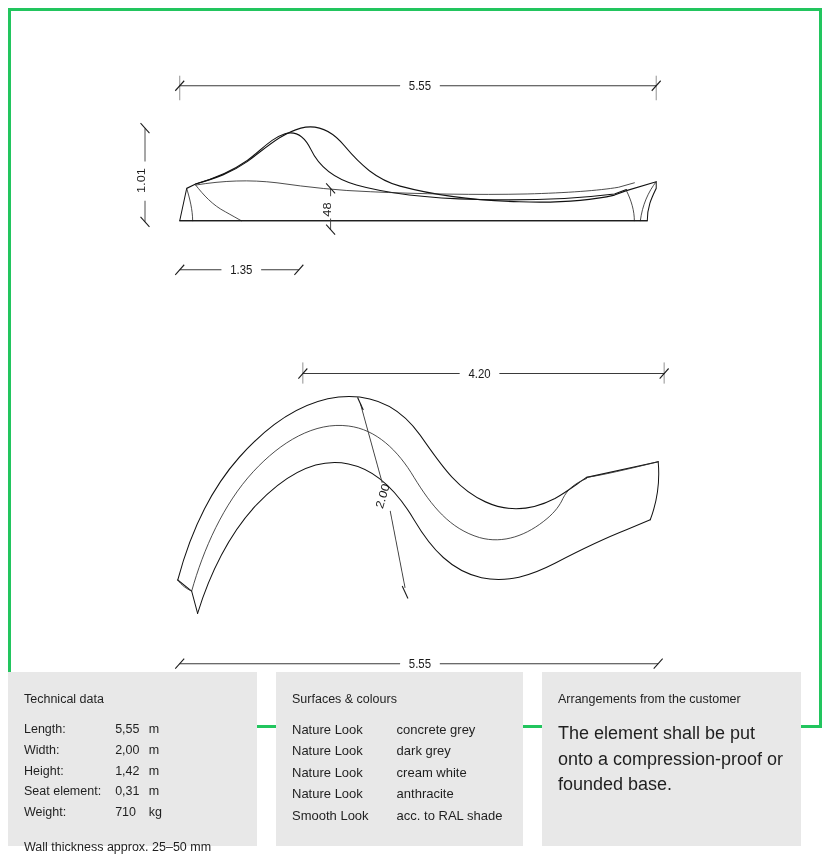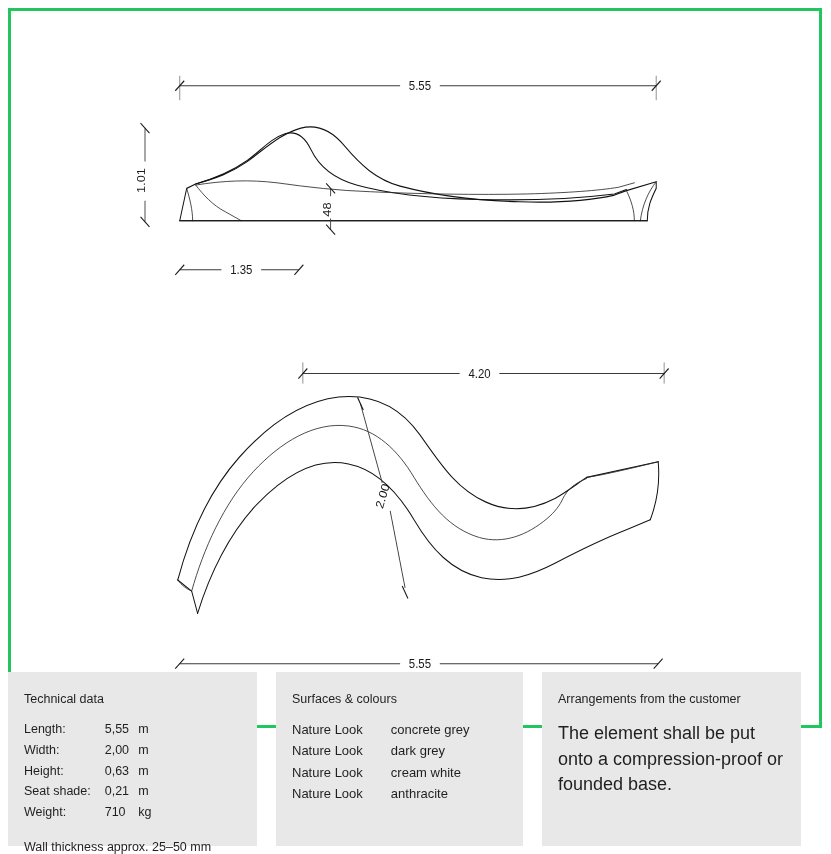--- a/index.html
+++ b/index.html
@@ -322,25 +322,25 @@
         <tr>
           <td class="spec-label">Length:</td>
           <td class="spec-value"><span class="num">5,55</span> <span>m</span></td>
         </tr>
         <tr>
           <td class="spec-label">Width:</td>
           <td class="spec-value"><span class="num">2,00</span> <span>m</span></td>
         </tr>
         <tr>
           <td class="spec-label">Height:</td>
-          <td class="spec-value"><span class="num">0,63</span> <span>m</span></td>
-        </tr>
-        <tr>
-          <td class="spec-label">Seat shade:</td>
-          <td class="spec-value"><span class="num">0,21</span> <span>m</span></td>
+          <td class="spec-value"><span class="num">1,42</span> <span>m</span></td>
+        </tr>
+        <tr>
+          <td class="spec-label">Seat element:</td>
+          <td class="spec-value"><span class="num">0,31</span> <span>m</span></td>
         </tr>
         <tr>
           <td class="spec-label">Weight:</td>
           <td class="spec-value"><span class="num">710</span> <span>kg</span></td>
         </tr>
       </tbody>
     </table>
     <div class="spec-note">Wall thickness approx. 25–50 mm</div>
   </div>
 
@@ -357,20 +357,24 @@
           <td class="surface-colour">dark grey</td>
         </tr>
         <tr>
           <td class="surface-name">Nature Look</td>
           <td class="surface-colour">cream white</td>
         </tr>
         <tr>
           <td class="surface-name">Nature Look</td>
           <td class="surface-colour">anthracite</td>
         </tr>
+        <tr>
+          <td class="surface-name">Smooth Look</td>
+          <td class="surface-colour">acc. to RAL shade</td>
+        </tr>
       </tbody>
     </table>
   </div>
 
   <div class="info-panel" id="panel-arrangements">
     <div class="panel-title">Arrangements from the customer</div>
     <p class="panel-body-text">The element shall be put onto a compression-proof or founded base.</p>
   </div>
 
 </div>

